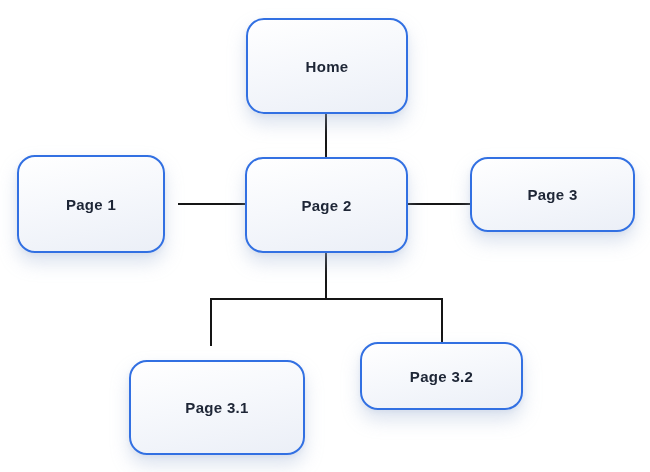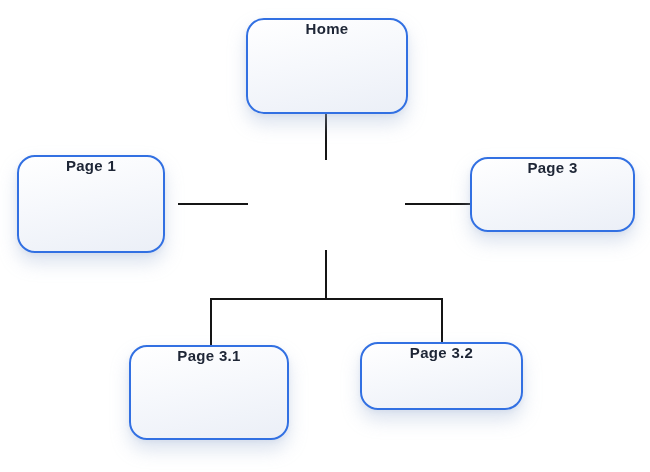--- a/index.html
+++ b/index.html
@@ -22,21 +22,21 @@
     background:var(--canvas-bg);
     overflow:hidden;
   }
   .node{
     position:absolute;
     box-sizing:border-box;
     border:2px solid var(--node-border);
     border-radius:18px;
     background:linear-gradient(168deg, var(--fill-top) 0%, #f6f8fc 45%, var(--fill-bottom) 100%);
     box-shadow:0 10px 18px rgba(164,182,214,0.38), 0 2px 4px rgba(164,182,214,0.18);
-    display:flex;align-items:flex-start;justify-content:center;
+    display:flex;align-items:center;justify-content:center;
     z-index:2;
     cursor:pointer;
   }
   .node-label{
     font-weight:700;
     font-size:15px;
     letter-spacing:0.3px;
     color:var(--node-text);
     user-select:none;
   }
@@ -56,22 +56,25 @@
     <div class="connector" style="left: 325px; top: 250px; width: 2px; height: 50px;"></div>
     <div class="connector" style="left: 210px; top: 298px; width: 233px; height: 2px;"></div>
     <div class="connector" style="left: 210px; top: 298px; width: 2px; height: 48px;"></div>
     <div class="connector" style="left: 441px; top: 298px; width: 2px; height: 47px;"></div>
     <div class="node" style="left: 246px; top: 18px; width: 162px; height: 96px;">
       <span class="node-label">Home</span>
     </div>
     <div class="node" style="left: 17px; top: 155px; width: 148px; height: 98px;">
       <span class="node-label">Page 1</span>
     </div>
+    <div class="node" style="left: 245px; top: 157px; width: 163px; height: 96px;">
+      <span class="node-label">Page 2</span>
+    </div>
     <div class="node" style="left: 470px; top: 157px; width: 165px; height: 75px;">
       <span class="node-label">Page 3</span>
     </div>
-    <div class="node" style="left: 129px; top: 345px; width: 160px; height: 95px;">
+    <div class="node" style="left: 129px; top: 360px; width: 176px; height: 95px;">
       <span class="node-label">Page 3.1</span>
     </div>
     <div class="node" style="left: 360px; top: 342px; width: 163px; height: 68px;">
       <span class="node-label">Page 3.2</span>
     </div>
   </div>
 
 </body></html>

